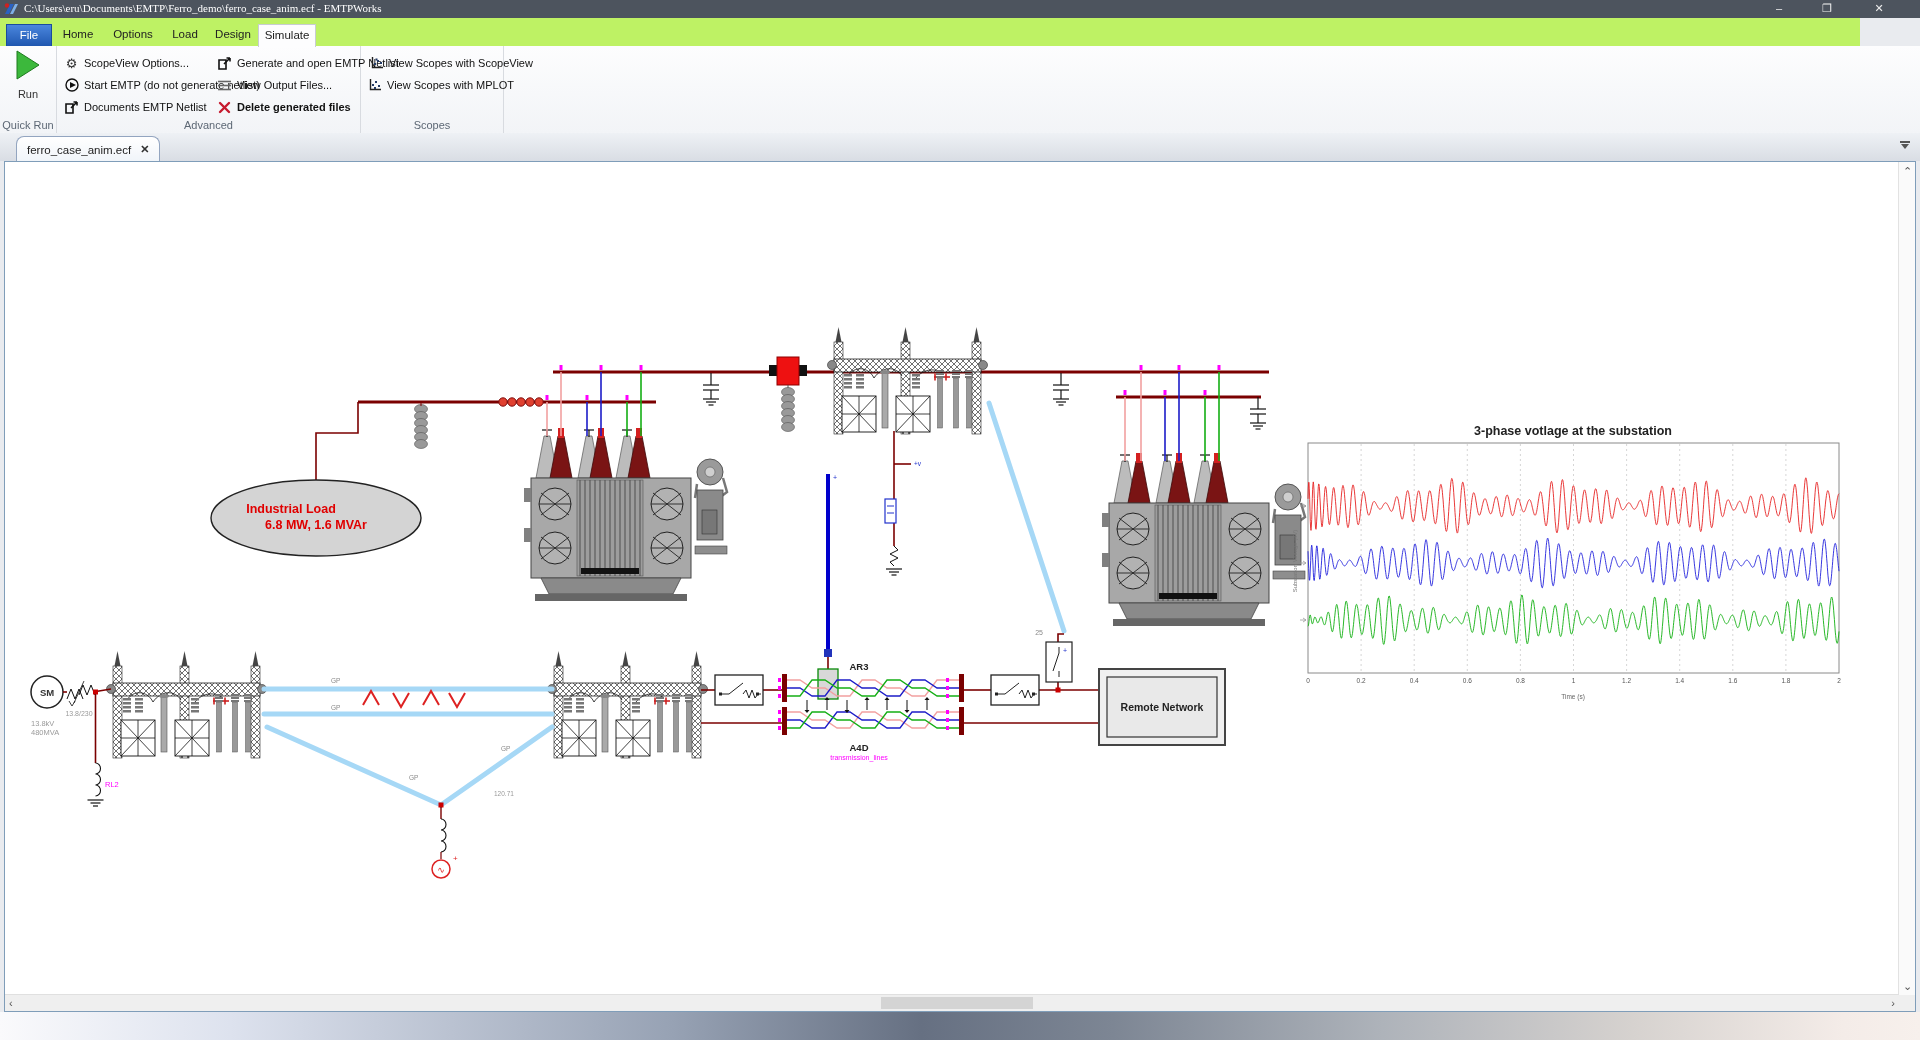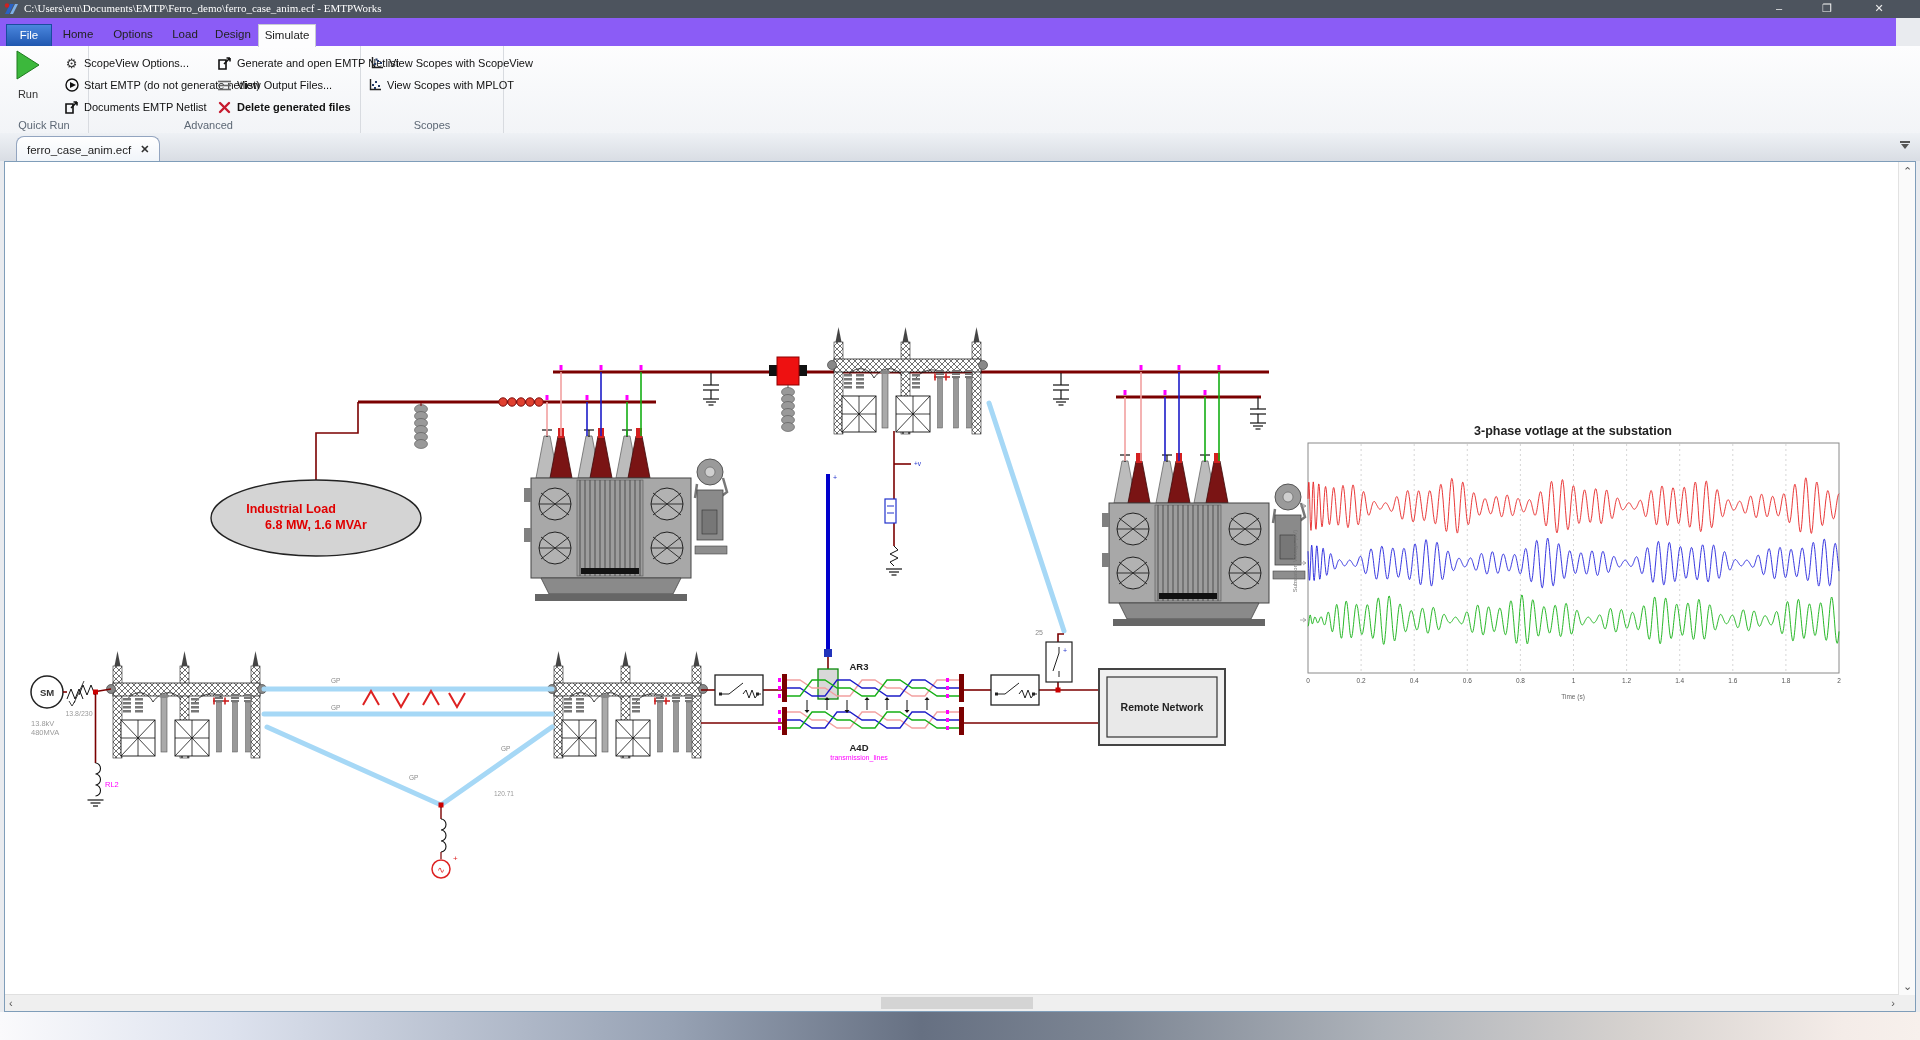--- a/index.html
+++ b/index.html
@@ -3,21 +3,21 @@
 <meta charset="utf-8">
 <style>
   html,body{margin:0;padding:0;width:1920px;height:1040px;overflow:hidden;
     font-family:"Liberation Sans",sans-serif;background:#e9ebef;-webkit-font-smoothing:antialiased;}
   
   #titlebar{position:absolute;left:0;top:0;width:1920px;height:18px;background:#4d545e;color:#fff;}
   #titlebar .title{position:absolute;left:24px;top:2px;font-size:11px;white-space:nowrap;font-family:Liberation Serif, serif;}
   #app-icon{position:absolute;left:4px;top:2px;width:16px;height:14px;}
   .winbtn{position:absolute;top:0;width:42px;height:18px;text-align:center;color:#eee;font-size:11px;line-height:17px;}
   
-  #menubar{position:absolute;left:0;top:18px;width:1860px;height:28px;background:#8b5cf6;border-bottom:0;padding-left:36px;}
+  #menubar{position:absolute;left:0;top:18px;width:1860px;height:28px;background:#bef264;border-bottom:0;}
   .mtab{position:absolute;top:6px;height:22px;line-height:21px;text-align:center;font-size:11.5px;color:#222;}
   .mtab.file{background:linear-gradient(#4a86dd,#1e55ae);color:#fff;border:1px solid #1a4c9e;border-bottom:0;}
   .mtab.active{background:#fdfdfe;border:1px solid #c8ccd2;border-bottom:0;z-index:3;}
   
   #ribbon{position:absolute;left:0;top:46px;width:1920px;height:87px;background:linear-gradient(#fdfdfe,#f2f4f7);border-bottom:1px solid #d0d3d8;}
   .rgroup{position:absolute;top:0;height:87px;border-right:1px solid #d8dbe0;}
   .rgl{position:absolute;bottom:2px;left:0;right:0;text-align:center;font-size:11px;color:#5d6875;}
   .ritem{position:absolute;height:20px;display:flex;align-items:center;gap:5px;font-size:11px;color:#111;white-space:nowrap;cursor:default;}
   .ricon{width:15px;height:15px;display:inline-flex;align-items:center;justify-content:center;flex:0 0 15px;}
   #runbtn{position:absolute;left:6px;top:4px;width:44px;height:58px;text-align:center;}
@@ -63,21 +63,21 @@
   <span class="mtab file" style="left:6px;width:44px;">File</span>
   <span class="mtab" style="left:52px;width:52px;">Home</span>
   <span class="mtab" style="left:104px;width:58px;">Options</span>
   <span class="mtab" style="left:162px;width:46px;">Load</span>
   <span class="mtab" style="left:208px;width:50px;">Design</span>
   <span class="mtab active" style="left:258px;width:56px;">Simulate</span>
 </div>
 
 <div id="ribbon">
 
-  <div class="rgroup" style="left:0;width:56px;padding-left:32px;">
+  <div class="rgroup" style="left:0;width:56px;">
     <div id="runbtn">
       <svg width="26" height="30" viewBox="0 0 26 30">
         <polygon points="2,1 24,15 2,29" fill="#3cb83c" stroke="#1f7a1f" stroke-width="1"></polygon>
       </svg>
       <div class="runlabel">Run</div>
     </div>
     <div class="rgl">Quick Run</div>
   </div>
 
   <div class="rgroup" style="left:57px;width:303px;">

